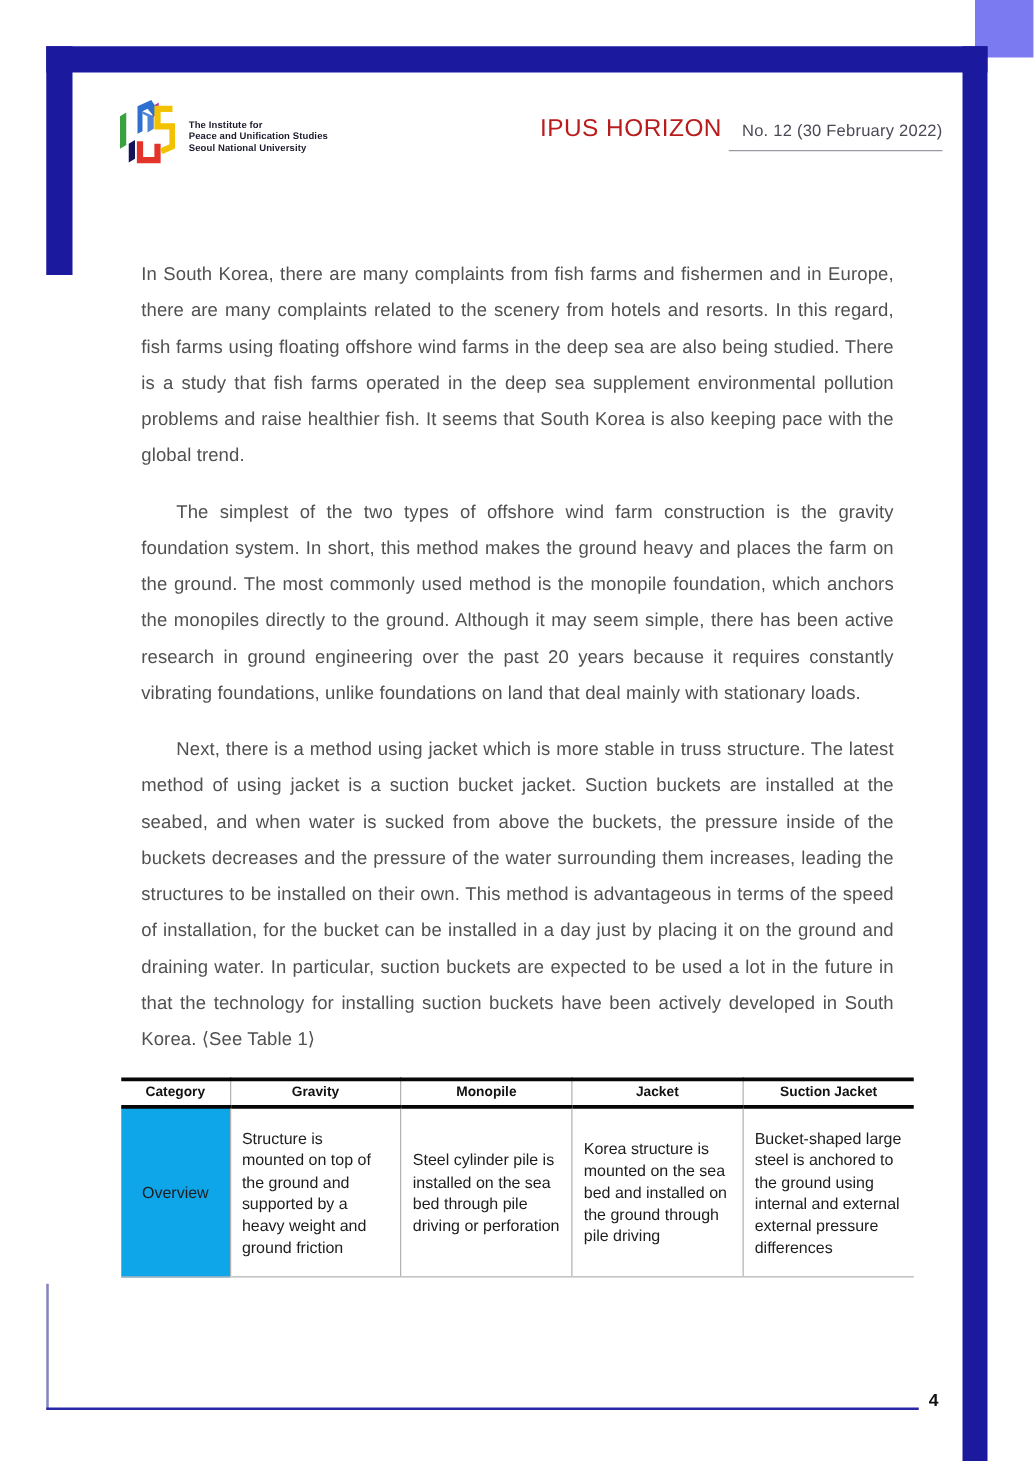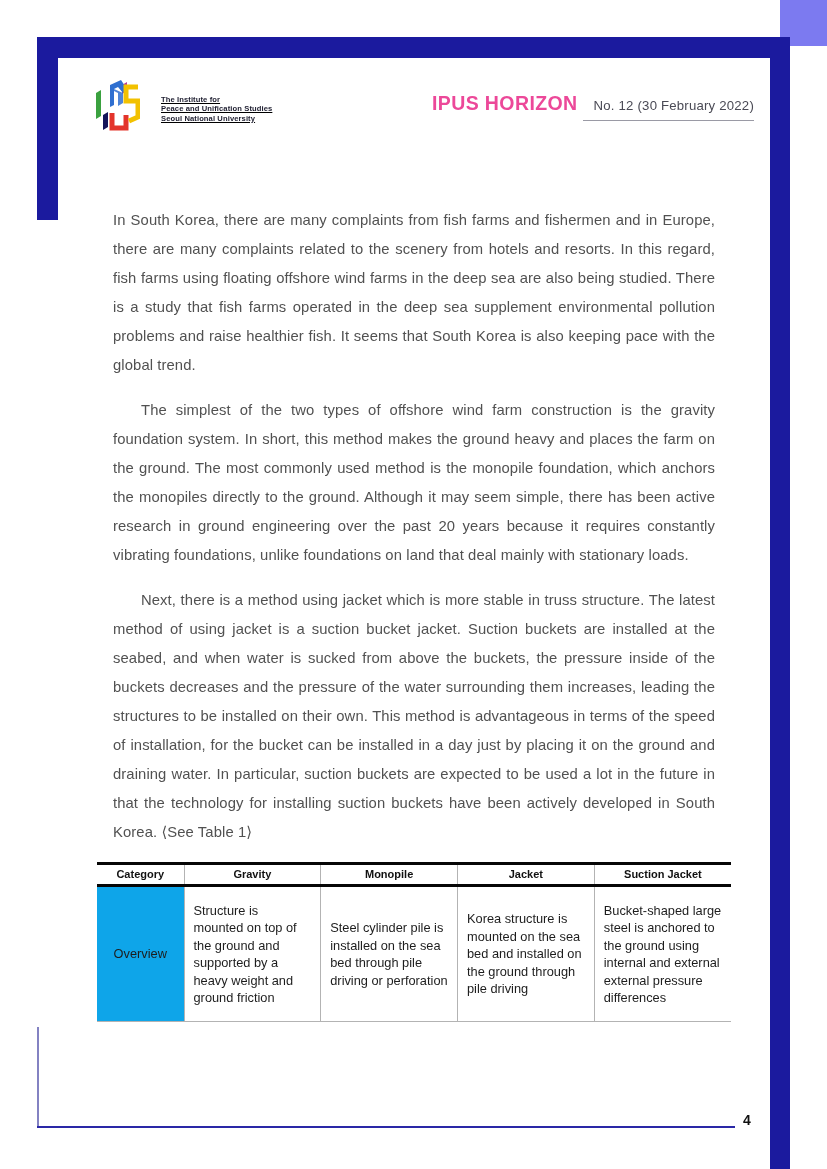--- a/index.html
+++ b/index.html
@@ -8,26 +8,26 @@
     background:#ffffff;font-family:"Liberation Sans",sans-serif;
   }
   
   .corner-purple{position:absolute;left:780px;top:0;width:47px;height:46px;background:#7c7af0;}
   .frame-top{position:absolute;left:37px;top:37px;width:753px;height:21px;background:#1b1a9e;}
   .frame-left{position:absolute;left:37px;top:37px;width:21px;height:183px;background:#1b1a9e;}
   .frame-right{position:absolute;left:770px;top:37px;width:20px;height:1132px;background:#1b1a9e;}
   .foot-line-v{position:absolute;left:37px;top:1027px;width:2px;height:100px;background:#8382c2;}
   .foot-line-h{position:absolute;left:37px;top:1126px;width:698px;height:2px;background:#2a28a6;}
   
-  .logo-wrap{position:absolute;left:96px;top:79px;display:flex;align-items:center;gap:21px;text-decoration:underline;}
+  .logo-wrap{position:absolute;left:96px;top:79px;display:flex;align-items:center;gap:11px;}
   .logo-mark{width:44px;height:60px;}
   .logo-text{font-size:7.6px;font-weight:bold;color:#1c1c2e;line-height:9.6px;letter-spacing:0.1px;}
   .masthead-wrap{position:absolute;left:462px;top:92px;width:292px;}
   .masthead-row{display:flex;align-items:baseline;justify-content:flex-end;}
-  .masthead-title{font-size:19.5px;font-weight:bold;color:#ec4899;letter-spacing:0.4px;white-space:nowrap;}
+  .masthead-title{font-size:19.5px;font-weight:normal;color:#b91c1c;letter-spacing:0.4px;white-space:nowrap;}
   .masthead-divider{width:1px;height:14px;background:#c0c0c8;margin:0 8px;align-self:center;}
   .masthead-issue{font-size:13.2px;color:#4a4a55;white-space:nowrap;letter-spacing:0.2px;}
   .masthead-underline{margin-top:5px;margin-left:121px;height:1px;background:#9a9aa5;}
   
   .body-text{position:absolute;left:97px;top:190px;width:634px;
     font-size:14.8px;line-height:29px;color:#515151;text-align:justify;letter-spacing:0.1px;}
   .body-text p{margin:16px;}
   .body-text p.indent{text-indent:28px;}
   
   .table-title{position:absolute;left:97px;top:795px;width:634px;

